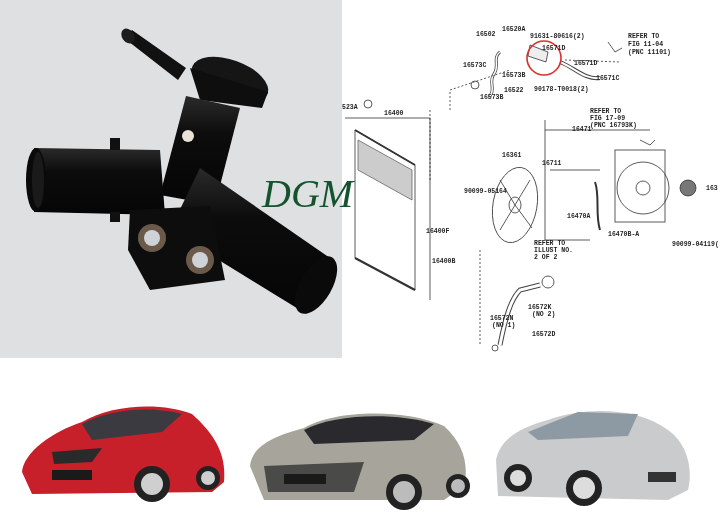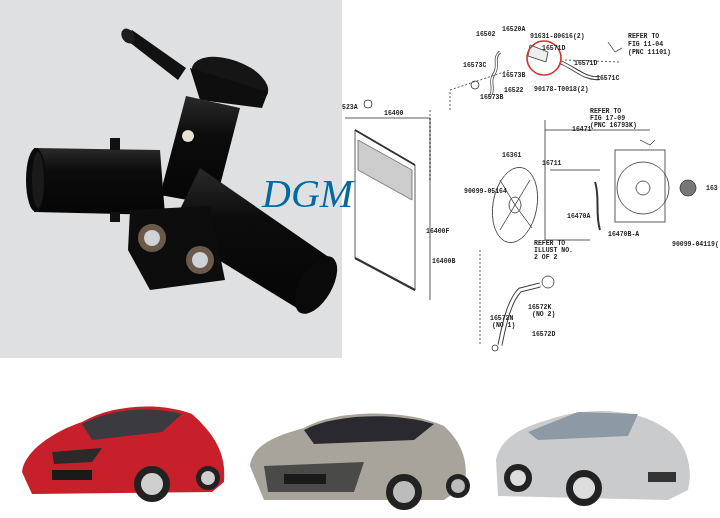--- a/index.html
+++ b/index.html
@@ -1,19 +1,19 @@
 <!DOCTYPE html>
 <html><head>
   <meta charset="utf-8">
   <style>
     html, body { margin:0; padding:0; background:#ffffff; }
     body { width:720px; height:518px; position:relative; overflow:hidden; font-family:"Liberation Sans", sans-serif; }
     .photo-panel { position:absolute; left:0; top:0; width:342px; height:358px; background:#dfe0e2; overflow:hidden; }
     .diagram-panel { position:absolute; left:342px; top:0; width:378px; height:370px; background:#ffffff; }
-    .watermark { position:absolute; left:262px; top:170px; font-family:"Liberation Serif", serif; font-style:italic; font-size:40px; color:#0369a1; letter-spacing:0; z-index:5; }
+    .watermark { position:absolute; left:262px; top:170px; font-family:"Liberation Serif", serif; font-style:italic; font-size:40px; color:#14532d; letter-spacing:0; z-index:5; }
     .lbl { position:absolute; font-family:"Liberation Mono", monospace; font-size:6.5px; color:#222; white-space:nowrap; font-weight:bold; }
     .cars-row { position:absolute; left:0; top:370px; width:720px; height:148px; background:#fff; }
     .car { position:absolute; }
     svg { display:block; }
   </style>
 </head>
 <body>
 
 <div class="photo-panel">
   <svg width="342" height="358" viewBox="0 0 342 358">

